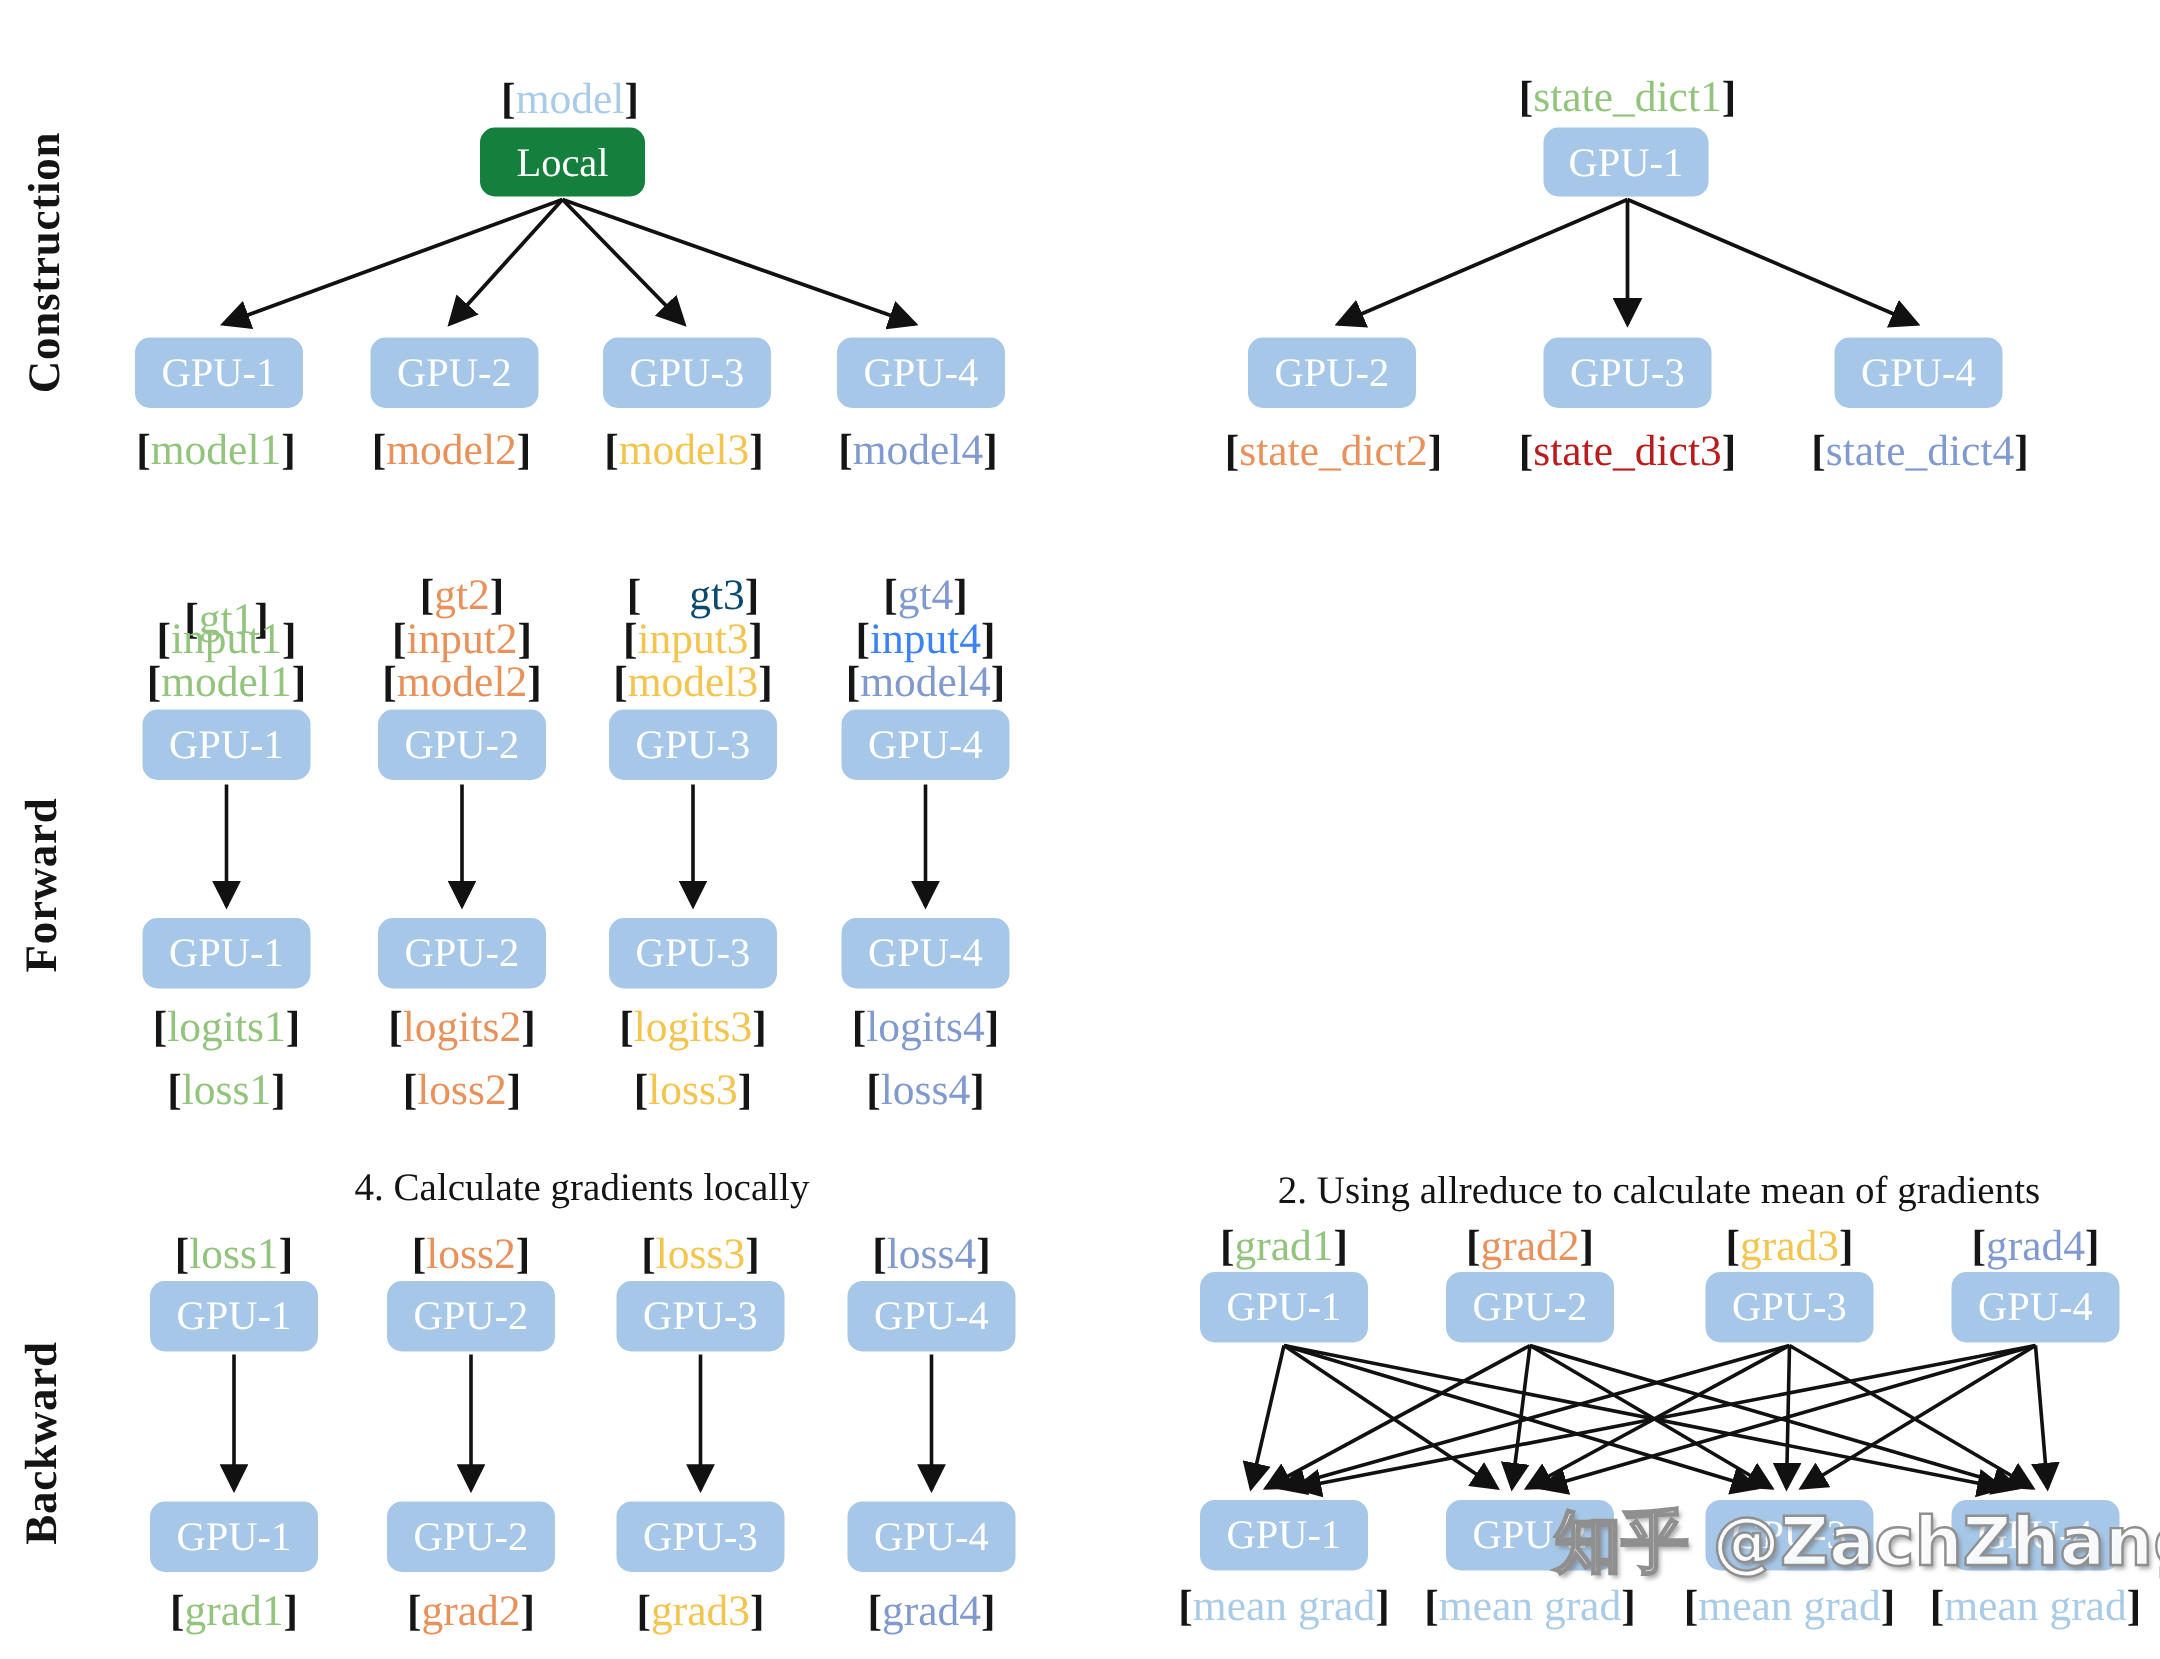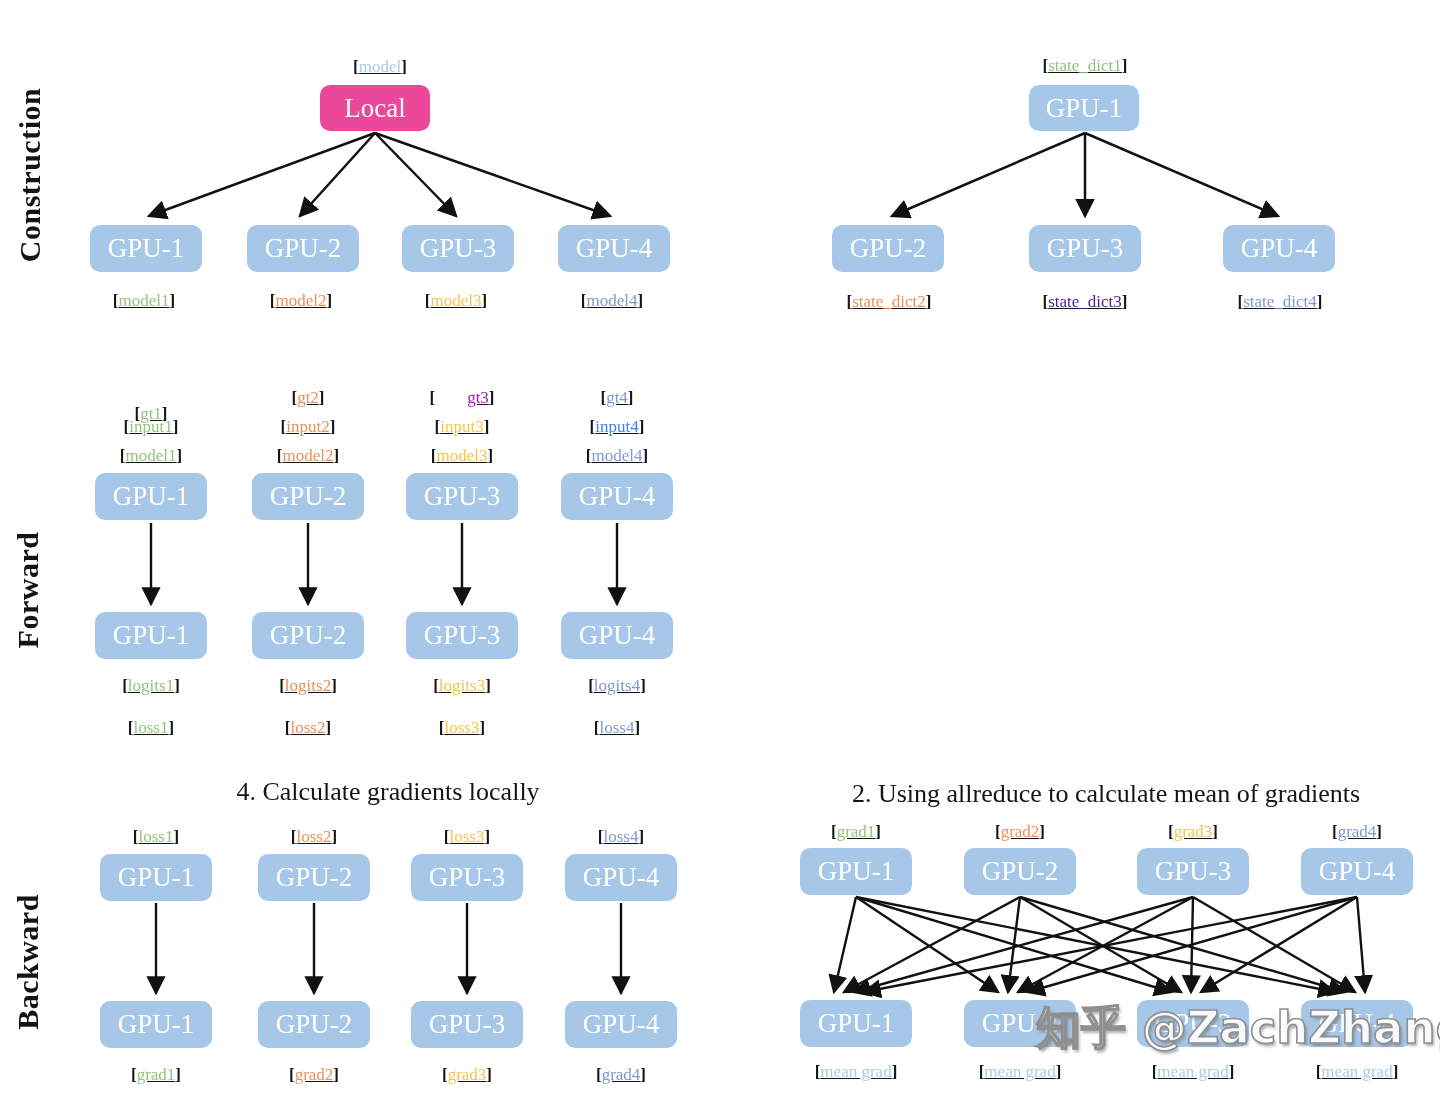--- a/index.html
+++ b/index.html
@@ -15,22 +15,22 @@
     position:absolute;font-weight:bold;font-size:30px;white-space:nowrap;
     transform:translate(-50%,-50%) rotate(-90deg);z-index:6;letter-spacing:0.5px;
   }
   .box{
     position:absolute;width:112px;height:47px;border-radius:10px;
     color:#ffffff;font-size:27px;text-align:center;line-height:47px;
     z-index:2;white-space:nowrap;
   }
   .box.root{width:110px;height:46px;line-height:46px;}
   .tag{
-    position:absolute;font-size:17px;white-space:nowrap;
-    transform:translateX(-50%);z-index:6;line-height:27px;text-decoration:underline;
+    position:absolute;font-size:29px;white-space:nowrap;
+    transform:translateX(-50%);z-index:6;line-height:27px;
   }
   .bk{font-weight:bold;color:#151515;}
   .arrows{position:absolute;left:0;top:0;z-index:5;}
   .wm{
     position:absolute;left:1036px;top:998px;z-index:10;
     font-family:"DejaVu Sans", sans-serif;font-weight:bold;font-size:45px;
     color:rgba(255,255,255,0.93);white-space:nowrap;
     -webkit-text-stroke:1.6px #8f8f8f;
     text-shadow:2px 3px 3px rgba(110,110,110,0.55);
   }
@@ -41,60 +41,60 @@
 <div class="canvas">
 
   <div class="side" style="left:30px;top:175px">Construction</div>
   <div class="side" style="left:28px;top:590px">Forward</div>
   <div class="side" style="left:28px;top:962px">Backward</div>
 
   <div class="title" style="left:388px;top:777px">4. Calculate gradients locally</div>
   <div class="title" style="left:1106px;top:779px">2. Using allreduce to calculate mean of gradients</div>
 
   <div class="tag" style="left:380px;top:53px"><span class="bk">[</span><span style="color: rgb(169, 203, 232);">model</span><span class="bk">]</span></div>
-  <div class="box root" style="left: 320px; top: 85px; background: #ec4899;">Local</div>
+  <div class="box root" style="left: 320px; top: 85px; background: #15803d;">Local</div>
 
   <div class="box" style="left: 90px; top: 225px; background: rgb(166, 199, 232);">GPU-1</div>
   <div class="box" style="left: 247px; top: 225px; background: rgb(166, 199, 232);">GPU-2</div>
   <div class="box" style="left: 402px; top: 225px; background: rgb(166, 199, 232);">GPU-3</div>
   <div class="box" style="left: 558px; top: 225px; background: rgb(166, 199, 232);">GPU-4</div>
 
   <div class="tag" style="left:144px;top:287px"><span class="bk">[</span><span style="color: rgb(147, 196, 125);">model1</span><span class="bk">]</span></div>
   <div class="tag" style="left:301px;top:287px"><span class="bk">[</span><span style="color: rgb(232, 145, 90);">model2</span><span class="bk">]</span></div>
   <div class="tag" style="left:456px;top:287px"><span class="bk">[</span><span style="color: rgb(243, 196, 78);">model3</span><span class="bk">]</span></div>
   <div class="tag" style="left:612px;top:287px"><span class="bk">[</span><span style="color: rgb(128, 153, 207);">model4</span><span class="bk">]</span></div>
 
   <div class="tag" style="left:1085px;top:52px"><span class="bk">[</span><span style="color: rgb(147, 196, 125);">state_dict1</span><span class="bk">]</span></div>
   <div class="box root" style="left: 1029px; top: 85px; background: rgb(166, 199, 232);">GPU-1</div>
 
   <div class="box" style="left: 832px; top: 225px; background: rgb(166, 199, 232);">GPU-2</div>
   <div class="box" style="left: 1029px; top: 225px; background: rgb(166, 199, 232);">GPU-3</div>
   <div class="box" style="left: 1223px; top: 225px; background: rgb(166, 199, 232);">GPU-4</div>
 
   <div class="tag" style="left:889px;top:288px"><span class="bk">[</span><span style="color: rgb(232, 145, 90);">state_dict2</span><span class="bk">]</span></div>
-  <div class="tag" style="left:1085px;top:288px"><span class="bk">[</span><span style="color: #4c1d95;">state_dict3</span><span class="bk">]</span></div>
+  <div class="tag" style="left:1085px;top:288px"><span class="bk">[</span><span style="color: #b91c1c;">state_dict3</span><span class="bk">]</span></div>
   <div class="tag" style="left:1280px;top:288px"><span class="bk">[</span><span style="color: rgb(128, 153, 207);">state_dict4</span><span class="bk">]</span></div>
 
   <div class="tag" style="left:151px;top:400px"><span class="bk">[</span><span style="color: rgb(147, 196, 125);">gt1</span><span class="bk">]</span></div>
   <div class="tag" style="left:151px;top:413px"><span class="bk">[</span><span style="color: rgb(147, 196, 125);">input1</span><span class="bk">]</span></div>
   <div class="tag" style="left:151px;top:442px"><span class="bk">[</span><span style="color: rgb(147, 196, 125);">model1</span><span class="bk">]</span></div>
   <div class="box" style="left: 95px; top: 473px; background: rgb(166, 199, 232);">GPU-1</div>
   <div class="box" style="left: 95px; top: 612px; background: rgb(166, 199, 232);">GPU-1</div>
   <div class="tag" style="left:151px;top:672px"><span class="bk">[</span><span style="color: rgb(147, 196, 125);">logits1</span><span class="bk">]</span></div>
   <div class="tag" style="left:151px;top:714px"><span class="bk">[</span><span style="color: rgb(147, 196, 125);">loss1</span><span class="bk">]</span></div>
 
   <div class="tag" style="left:308px;top:384px"><span class="bk">[</span><span style="color: rgb(232, 145, 90);">gt2</span><span class="bk">]</span></div>
   <div class="tag" style="left:308px;top:413px"><span class="bk">[</span><span style="color: rgb(232, 145, 90);">input2</span><span class="bk">]</span></div>
   <div class="tag" style="left:308px;top:442px"><span class="bk">[</span><span style="color: rgb(232, 145, 90);">model2</span><span class="bk">]</span></div>
   <div class="box" style="left: 252px; top: 473px; background: rgb(166, 199, 232);">GPU-2</div>
   <div class="box" style="left: 252px; top: 612px; background: rgb(166, 199, 232);">GPU-2</div>
   <div class="tag" style="left:308px;top:672px"><span class="bk">[</span><span style="color: rgb(232, 145, 90);">logits2</span><span class="bk">]</span></div>
   <div class="tag" style="left:308px;top:714px"><span class="bk">[</span><span style="color: rgb(232, 145, 90);">loss2</span><span class="bk">]</span></div>
 
-  <div class="tag" style="left:462px;top:384px"><span class="bk">[</span><span style="color: #a21caf; margin-left: 32px;">gt3</span><span class="bk">]</span></div>
+  <div class="tag" style="left:462px;top:384px"><span class="bk">[</span><span style="color: #0c4a6e; margin-left: 32px;">gt3</span><span class="bk">]</span></div>
   <div class="tag" style="left:462px;top:413px"><span class="bk">[</span><span style="color: rgb(243, 196, 78);">input3</span><span class="bk">]</span></div>
   <div class="tag" style="left:462px;top:442px"><span class="bk">[</span><span style="color: rgb(243, 196, 78);">model3</span><span class="bk">]</span></div>
   <div class="box" style="left: 406px; top: 473px; background: rgb(166, 199, 232);">GPU-3</div>
   <div class="box" style="left: 406px; top: 612px; background: rgb(166, 199, 232);">GPU-3</div>
   <div class="tag" style="left:462px;top:672px"><span class="bk">[</span><span style="color: rgb(243, 196, 78);">logits3</span><span class="bk">]</span></div>
   <div class="tag" style="left:462px;top:714px"><span class="bk">[</span><span style="color: rgb(243, 196, 78);">loss3</span><span class="bk">]</span></div>
 
   <div class="tag" style="left:617px;top:384px"><span class="bk">[</span><span style="color: rgb(128, 153, 207);">gt4</span><span class="bk">]</span></div>
   <div class="tag" style="left:617px;top:413px"><span class="bk">[</span><span style="color: #3b82f6;">input4</span><span class="bk">]</span></div>
   <div class="tag" style="left:617px;top:442px"><span class="bk">[</span><span style="color: rgb(128, 153, 207);">model4</span><span class="bk">]</span></div>

